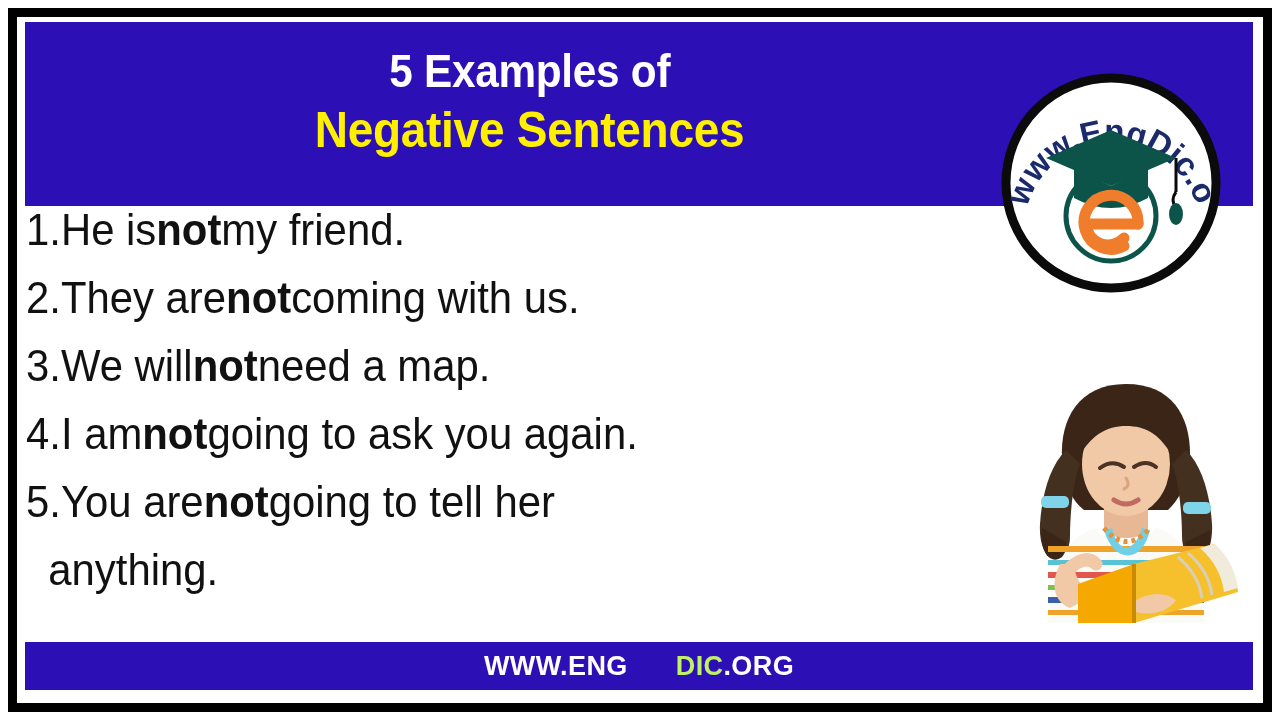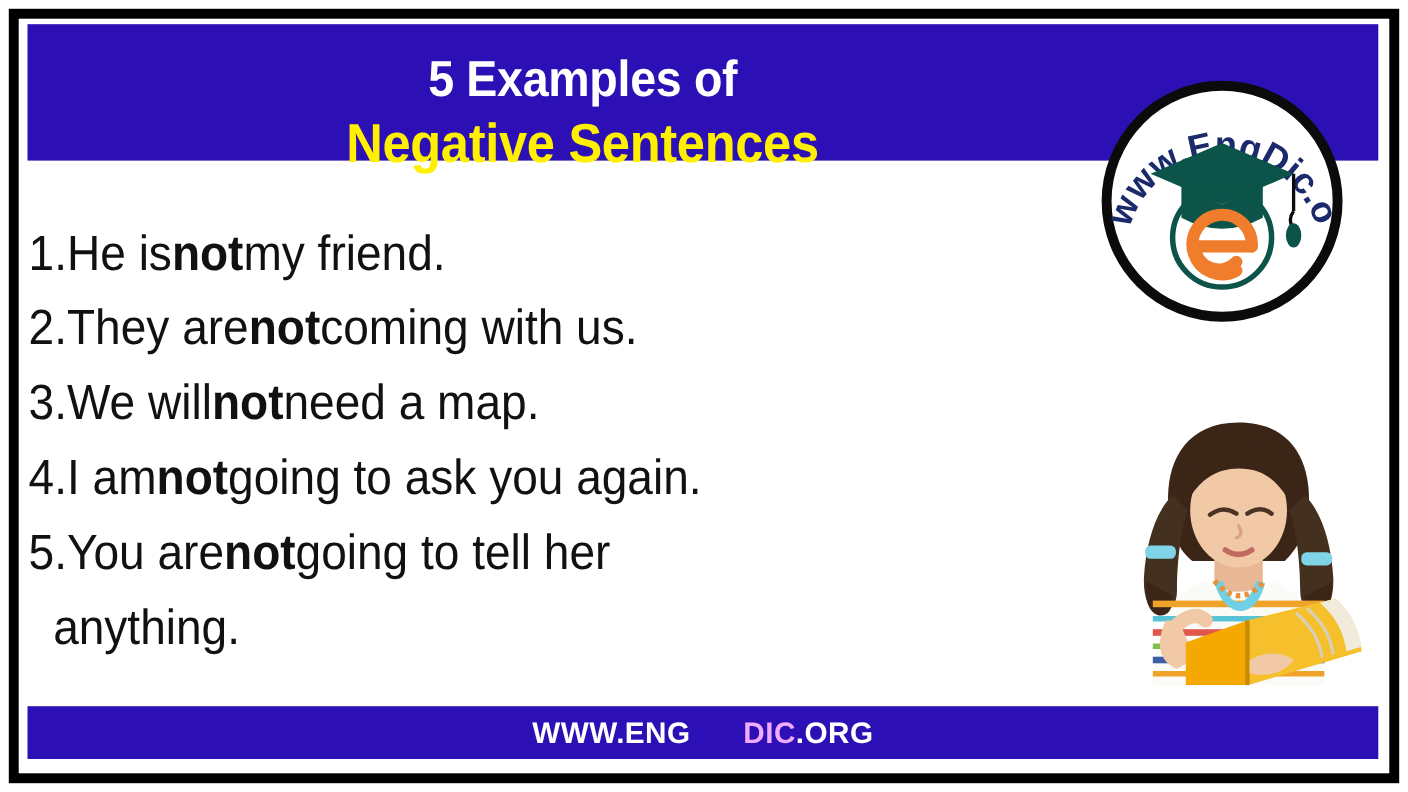--- a/index.html
+++ b/index.html
@@ -32,21 +32,21 @@
     box-sizing: border-box;
     background: #ffffff;
   }
 
   
   .header-band {
     position: absolute;
     left: 25px;
     top: 22px;
     width: 1228px;
-    height: 124px;
+    height: 184px;
     background: #2D10B5;
     box-sizing: border-box;
   }
   .title-block {
     position: absolute;
     left: 0;
     top: 0;
     width: 1010px;
     height: 160px;
     display: flex;
@@ -130,21 +130,21 @@
     justify-content: center;
   }
   .footer-text {
     font-family: "Liberation Sans Narrow", "Liberation Sans", sans-serif;
     font-weight: bold;
     font-size: 27px;
     letter-spacing: 0.4px;
     color: #FFFFFF;
     white-space: nowrap;
   }
-  .footer-text .hl { color: #f0abfc; margin-left: 48px; }
+  .footer-text .hl { color: #bef264; margin-left: 48px; }
 </style>
 </head>
 <body>
 
 <div class="poster">
   <div class="frame-border"></div>
 
   <div class="header-band">
     <div class="title-block">
       <div class="title-line title-line-1">5 Examples of</div>

